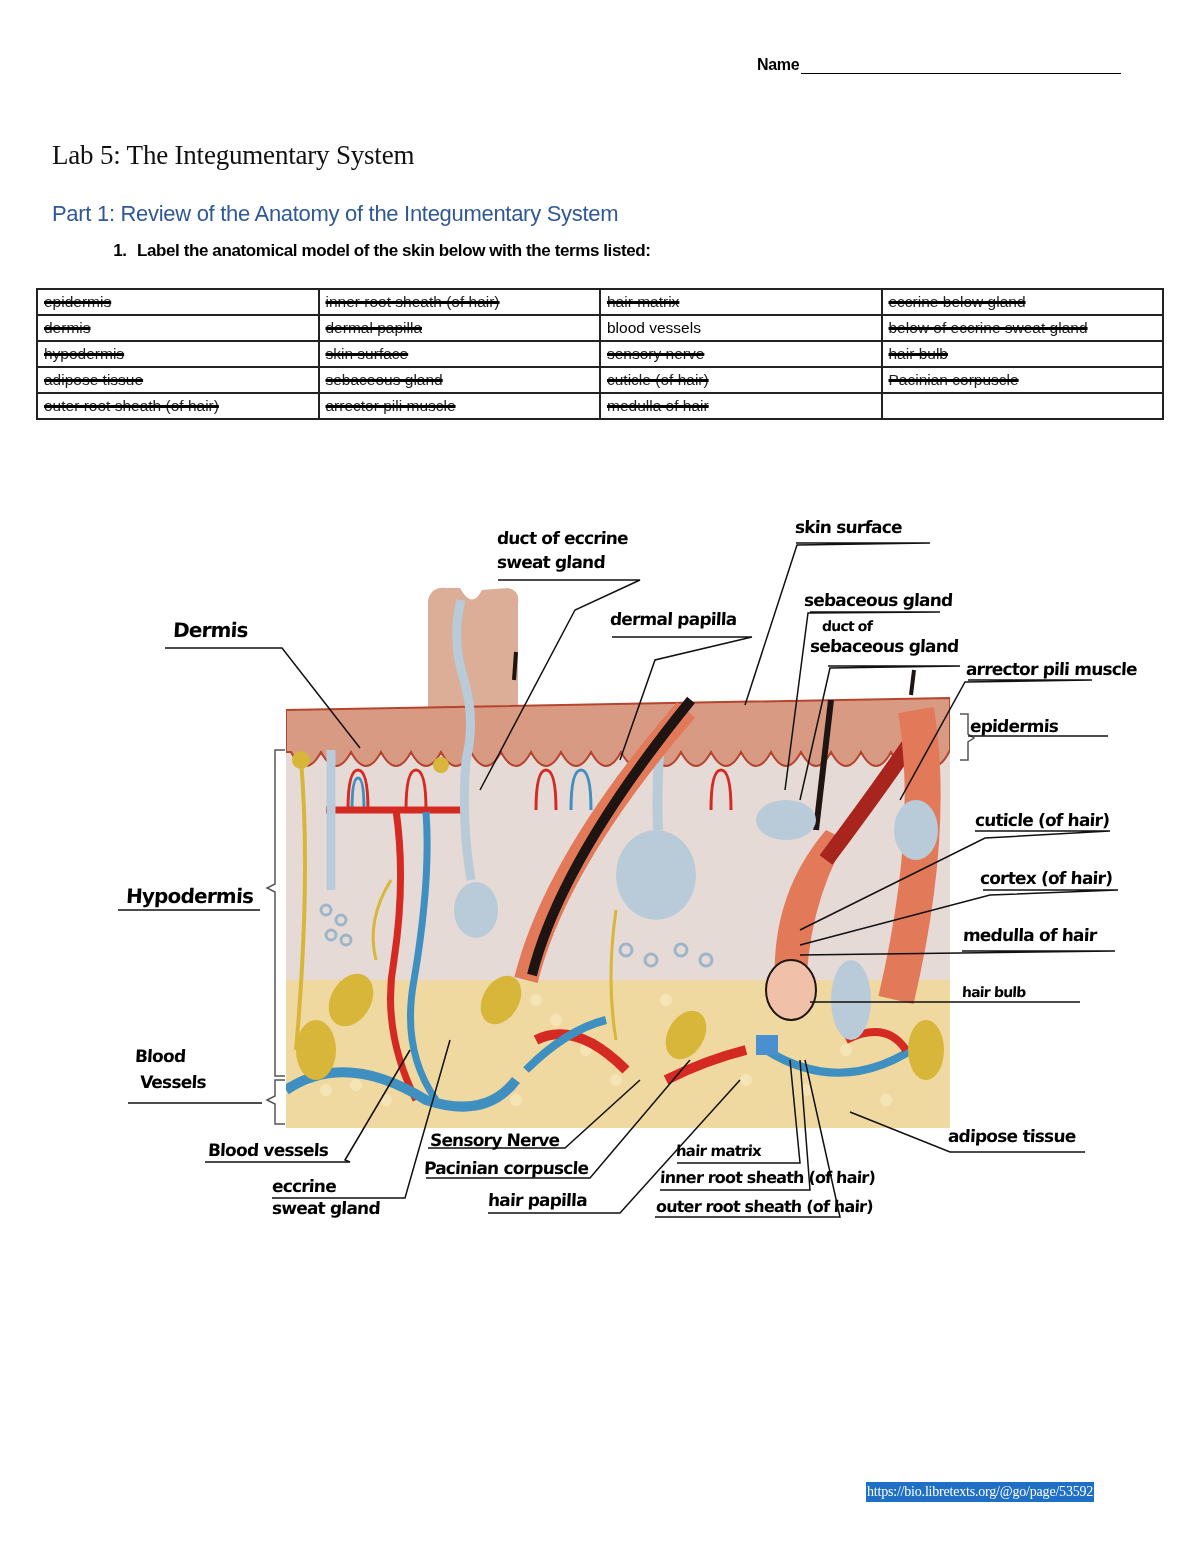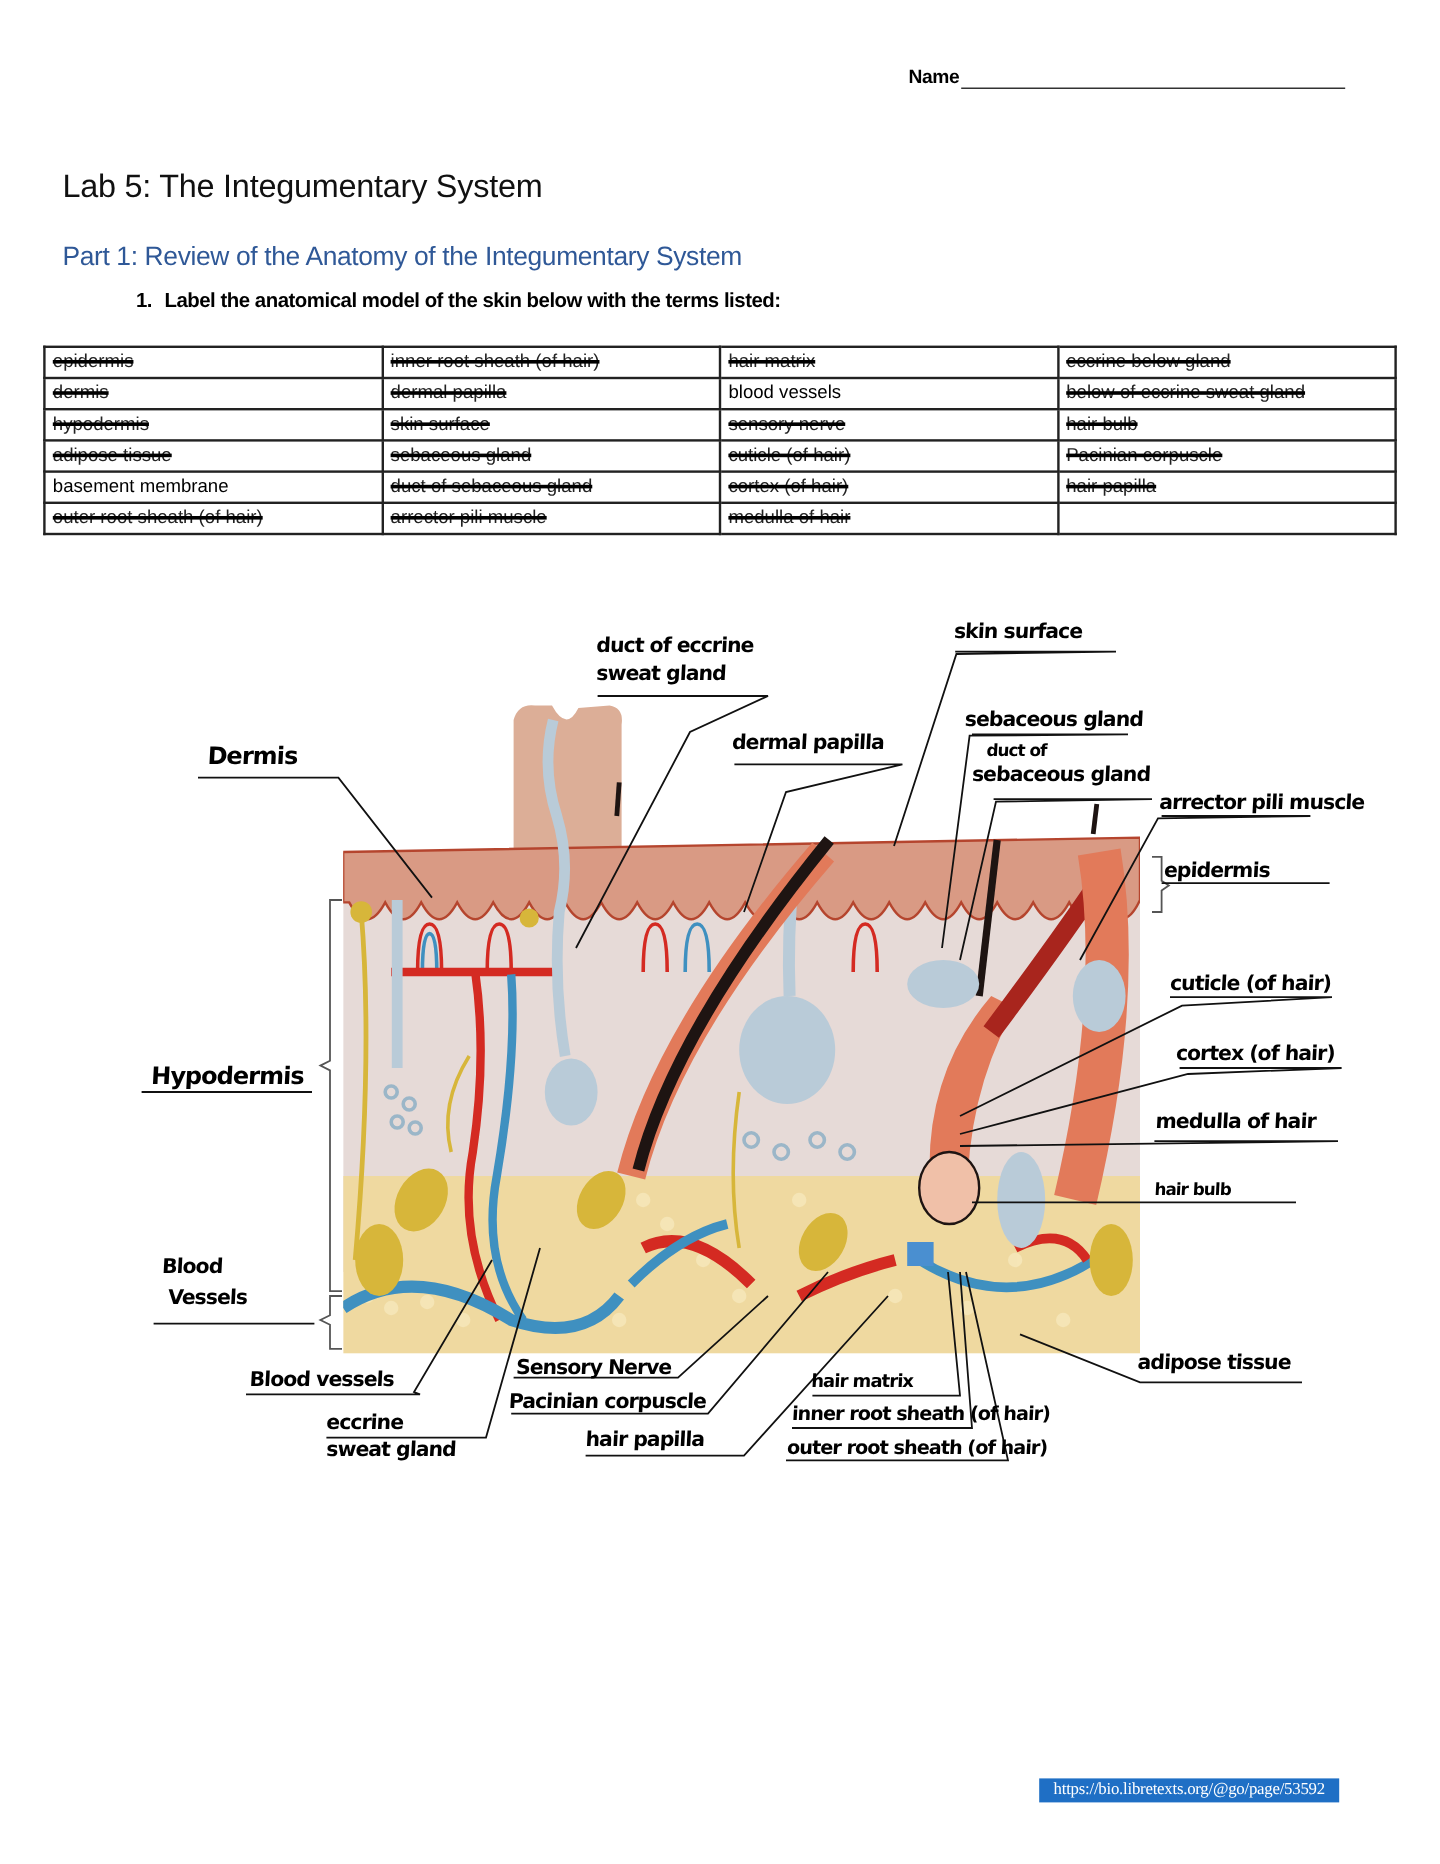--- a/index.html
+++ b/index.html
@@ -2,34 +2,34 @@
 <html><head>
 <meta charset="utf-8">
 <style>
   html, body { margin: 0; padding: 0; background: #ffffff; }
   body { width: 1200px; height: 1553px; position: relative; overflow: hidden; font-family: "Liberation Sans", sans-serif; color: #000; }
   .abs { position: absolute; }
 
   .name-field { left: 757px; top: 56px; font-family: "Liberation Sans", sans-serif; font-size: 16px; font-weight: bold; letter-spacing: -0.3px; display: flex; align-items: center; }
   .name-line { display: inline-block; width: 320px; border-bottom: 1.5px solid #000; margin-left: 2px; height: 16px; }
 
-  .lab-title { left: 52px; top: 140px; font-family: Liberation Sans, sans-serif; font-size: 27px; color: #111; letter-spacing: -0.2px; }
+  .lab-title { left: 52px; top: 140px; font-family: Liberation Serif, serif; font-size: 27px; color: #111; letter-spacing: -0.2px; }
   .part-title { left: 52px; top: 201px; font-family: Liberation Sans, sans-serif; font-size: 22px; color: #2f5897; letter-spacing: -0.3px; }
   .instr { left: 103px; top: 241px; font-size: 17px; font-weight: bold; letter-spacing: -0.4px; text-align: center; }
   .instr .num { display: inline-block; width: 34px; }
 
   table.terms { position: absolute; left: 36px; top: 288px; width: 1128px; border-collapse: collapse; table-layout: fixed; }
   table.terms td { border: 2px solid #222; height: 24px; padding: 0 6px; font-size: 15.5px; line-height: 24px; white-space: nowrap; overflow: visible; }
   .struck { text-decoration: line-through; text-decoration-thickness: 3px; text-decoration-color: #000; color: #222; }
 
   
   .model { left: 286px; top: 580px; width: 664px; height: 548px; }
   .label { position: absolute; font-family: "DejaVu Sans", sans-serif; font-weight: bold; font-size: 17px; letter-spacing: -0.8px; color: #000; white-space: nowrap; transform: skewX(-3deg); }
 
-  .url-box { left: 866px; top: 1482px; background: #1f6fc5; color: #fff; font-family: "Liberation Serif", serif; font-size: 14px; padding: 2px 12px; letter-spacing: -0.2px; }
+  .url-box { left: 866px; top: 1482px; background: #1f6fc5; color: #fff; font-family: "Liberation Serif", serif; font-size: 14px; padding: 2px 1px; letter-spacing: -0.2px; }
 </style>
 </head>
 <body>
 
 <div class="abs name-field">
   <span>Name</span>
   <span class="name-line"></span>
 </div>
 
 <div class="abs lab-title">Lab 5: The Integumentary System</div>
@@ -56,26 +56,20 @@
         <td><span class="struck">hypodermis</span></td>
         <td><span class="struck">skin surface</span></td>
         <td><span class="struck">sensory nerve</span></td>
         <td><span class="struck">hair bulb</span></td>
       </tr>
       <tr>
         <td><span class="struck">adipose tissue</span></td>
         <td><span class="struck">sebaceous gland</span></td>
         <td><span class="struck">cuticle (of hair)</span></td>
         <td><span class="struck">Pacinian corpuscle</span></td>
-      </tr>
-      <tr>
-        <td><span>basement membrane</span></td>
-        <td><span class="struck">duct of sebaceous gland</span></td>
-        <td><span class="struck">cortex (of hair)</span></td>
-        <td><span class="struck">hair papilla</span></td>
       </tr>
       <tr>
         <td><span class="struck">outer root sheath (of hair)</span></td>
         <td><span class="struck">arrector pili muscle</span></td>
         <td><span class="struck">medulla of hair</span></td>
         <td><span></span></td>
       </tr>
     </tbody>
 </table>
 

